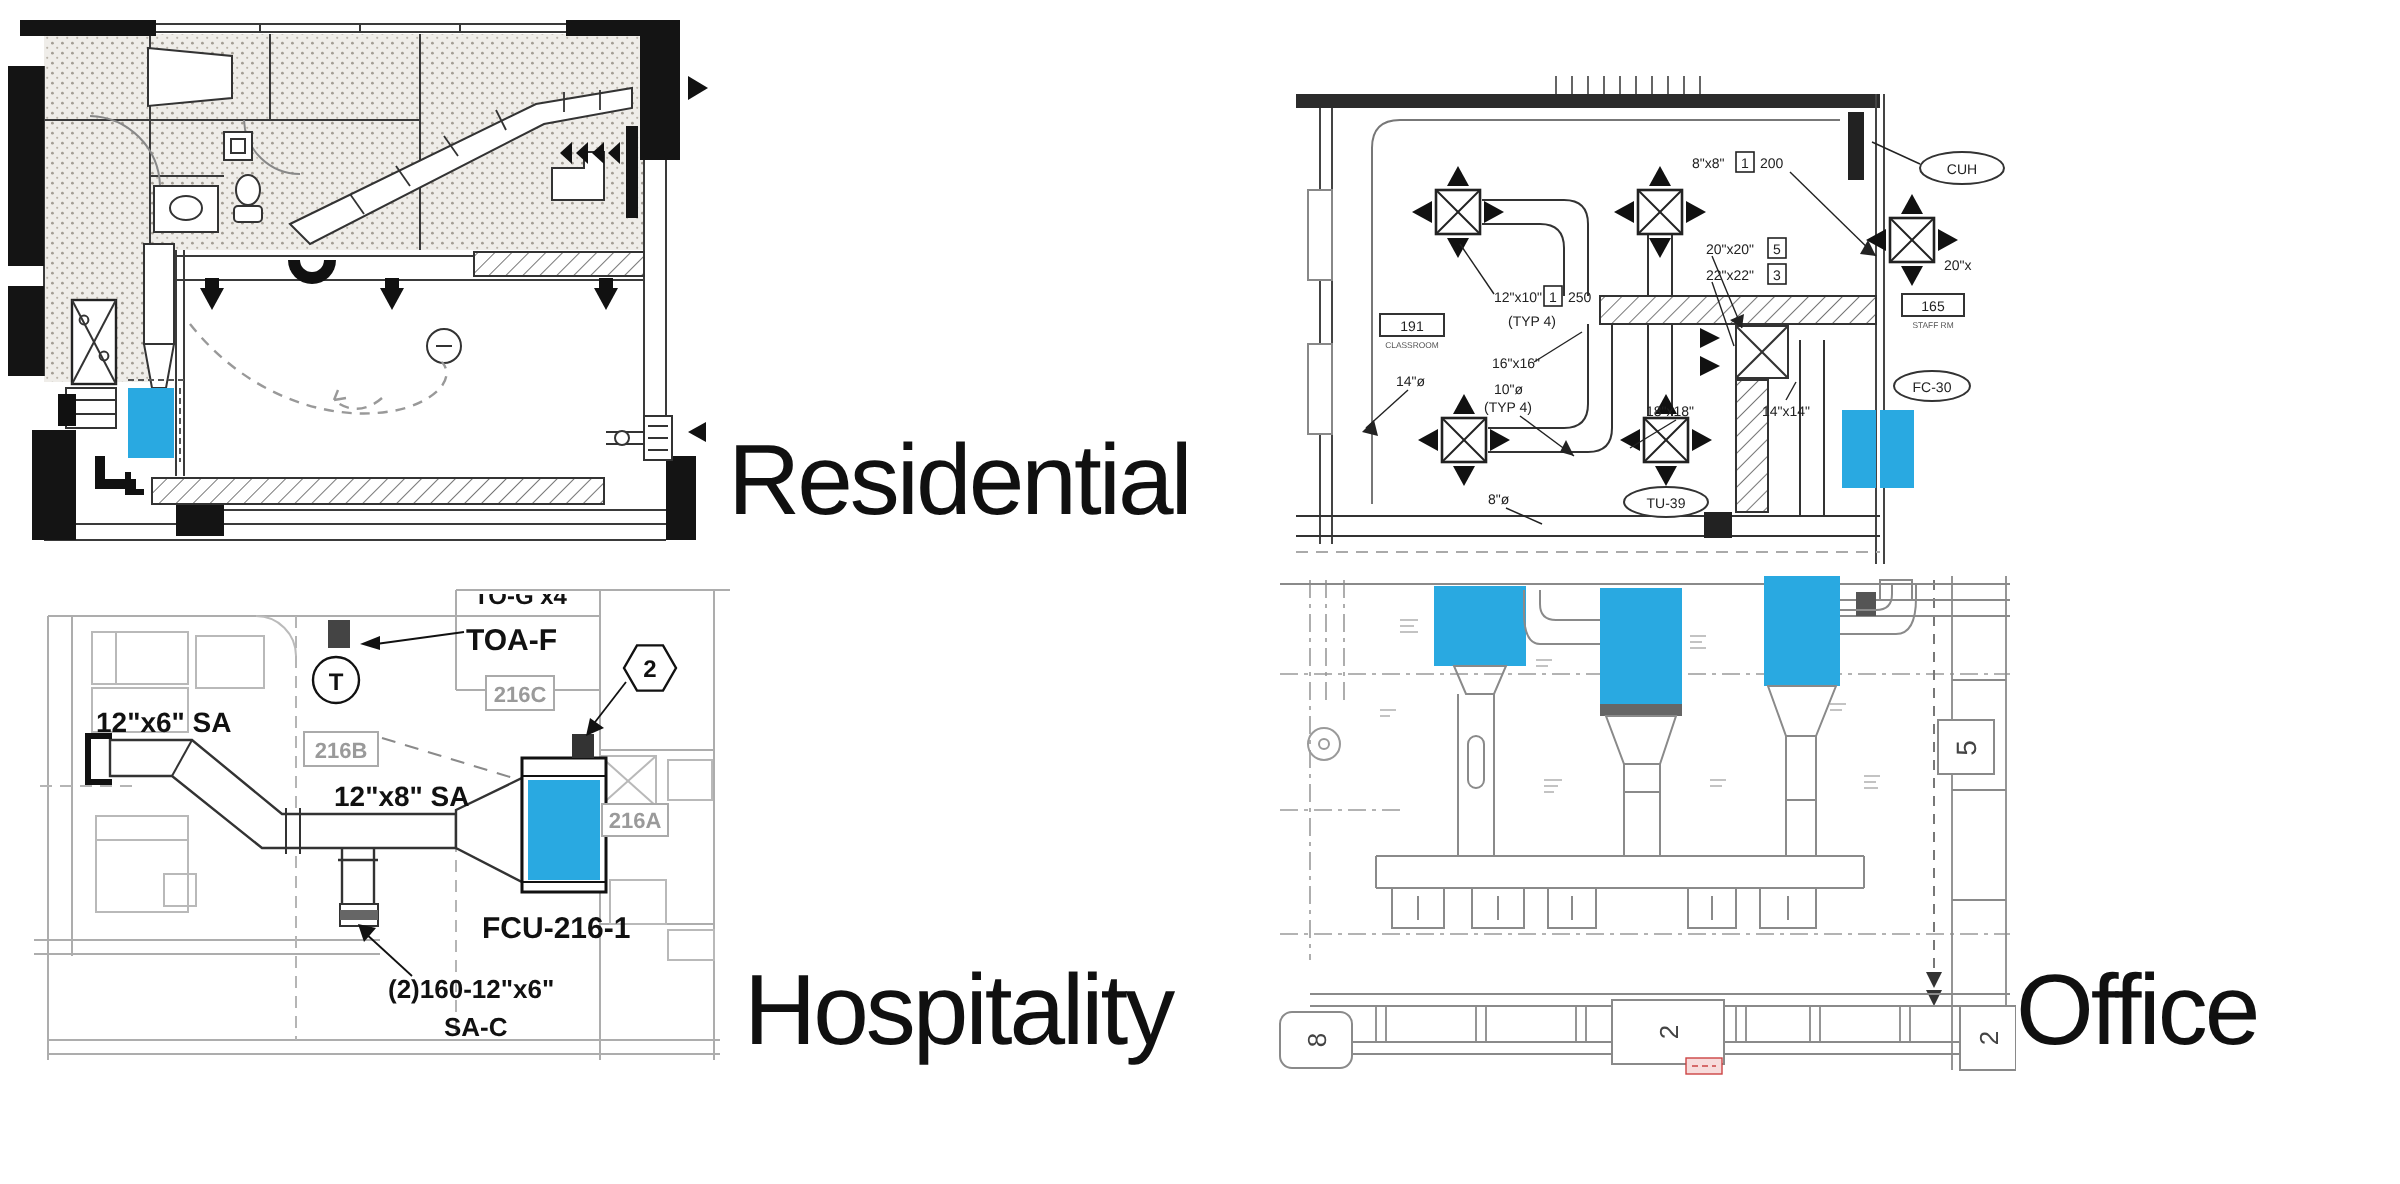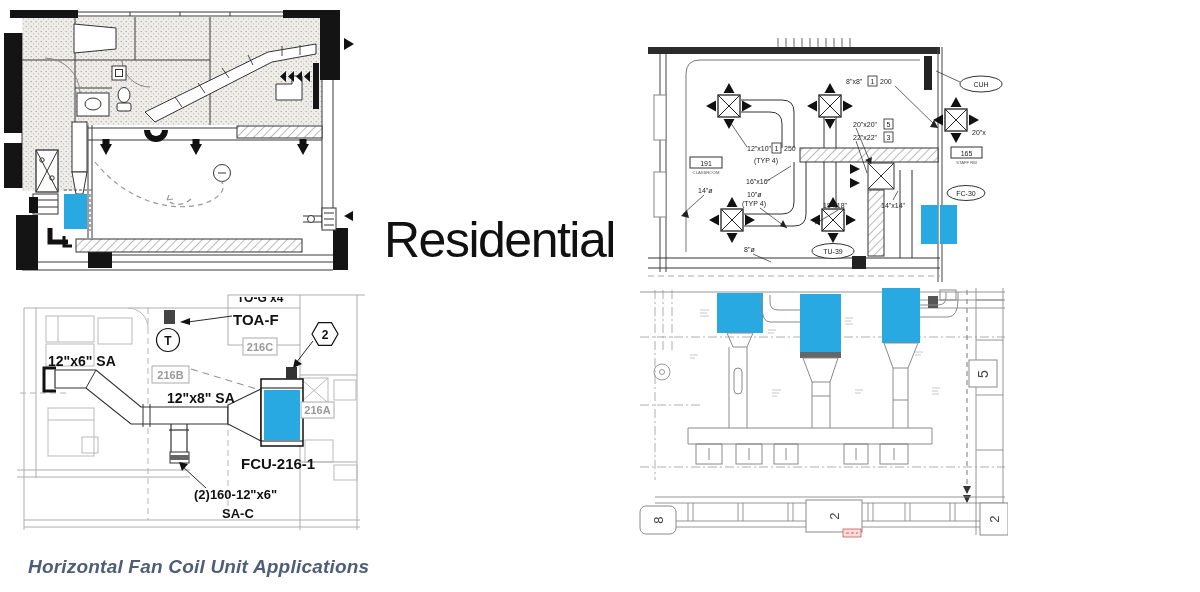--- a/index.html
+++ b/index.html
@@ -486,16 +486,17 @@
     <rect x="640" y="506" width="36" height="28" rx="6" fill="#fff" stroke="#8a8a8a"></rect>
     <text x="658" y="525" text-anchor="middle" font-size="13" fill="#444" transform="rotate(-90 658 520)">8</text>
     <rect x="806" y="500" width="56" height="32" fill="#fff" stroke="#8a8a8a"></rect>
     <text x="834" y="521" text-anchor="middle" font-size="13" fill="#444" transform="rotate(-90 834 516)">2</text>
     <rect x="980" y="503" width="28" height="32" fill="#fff" stroke="#8a8a8a"></rect>
     <text x="994" y="524" text-anchor="middle" font-size="13" fill="#444" transform="rotate(-90 994 519)">2</text>
     <rect x="843" y="529" width="18" height="8" fill="#f7dcdc" stroke="#cc4444" stroke-width="0.7"></rect>
     <path d="M846,533 h3 M851,533 h3 M856,533 h2" stroke="#cc4444" stroke-width="0.8"></path>
   </svg>
 
-  <div class="big-label" style="left:384px;top:215px">Residential</div>
-
-  <div id="caption">Horizontal Fan Coil Unit Applications</div>
+  <div class="big-label" style="left:364px;top:215px">Residential</div>
+  <div class="big-label" style="left:372px;top:480px">Hospitality</div>
+  <div class="big-label" style="left:1008px;top:480px">Office</div>
+
 </div>
 
 </body></html>

